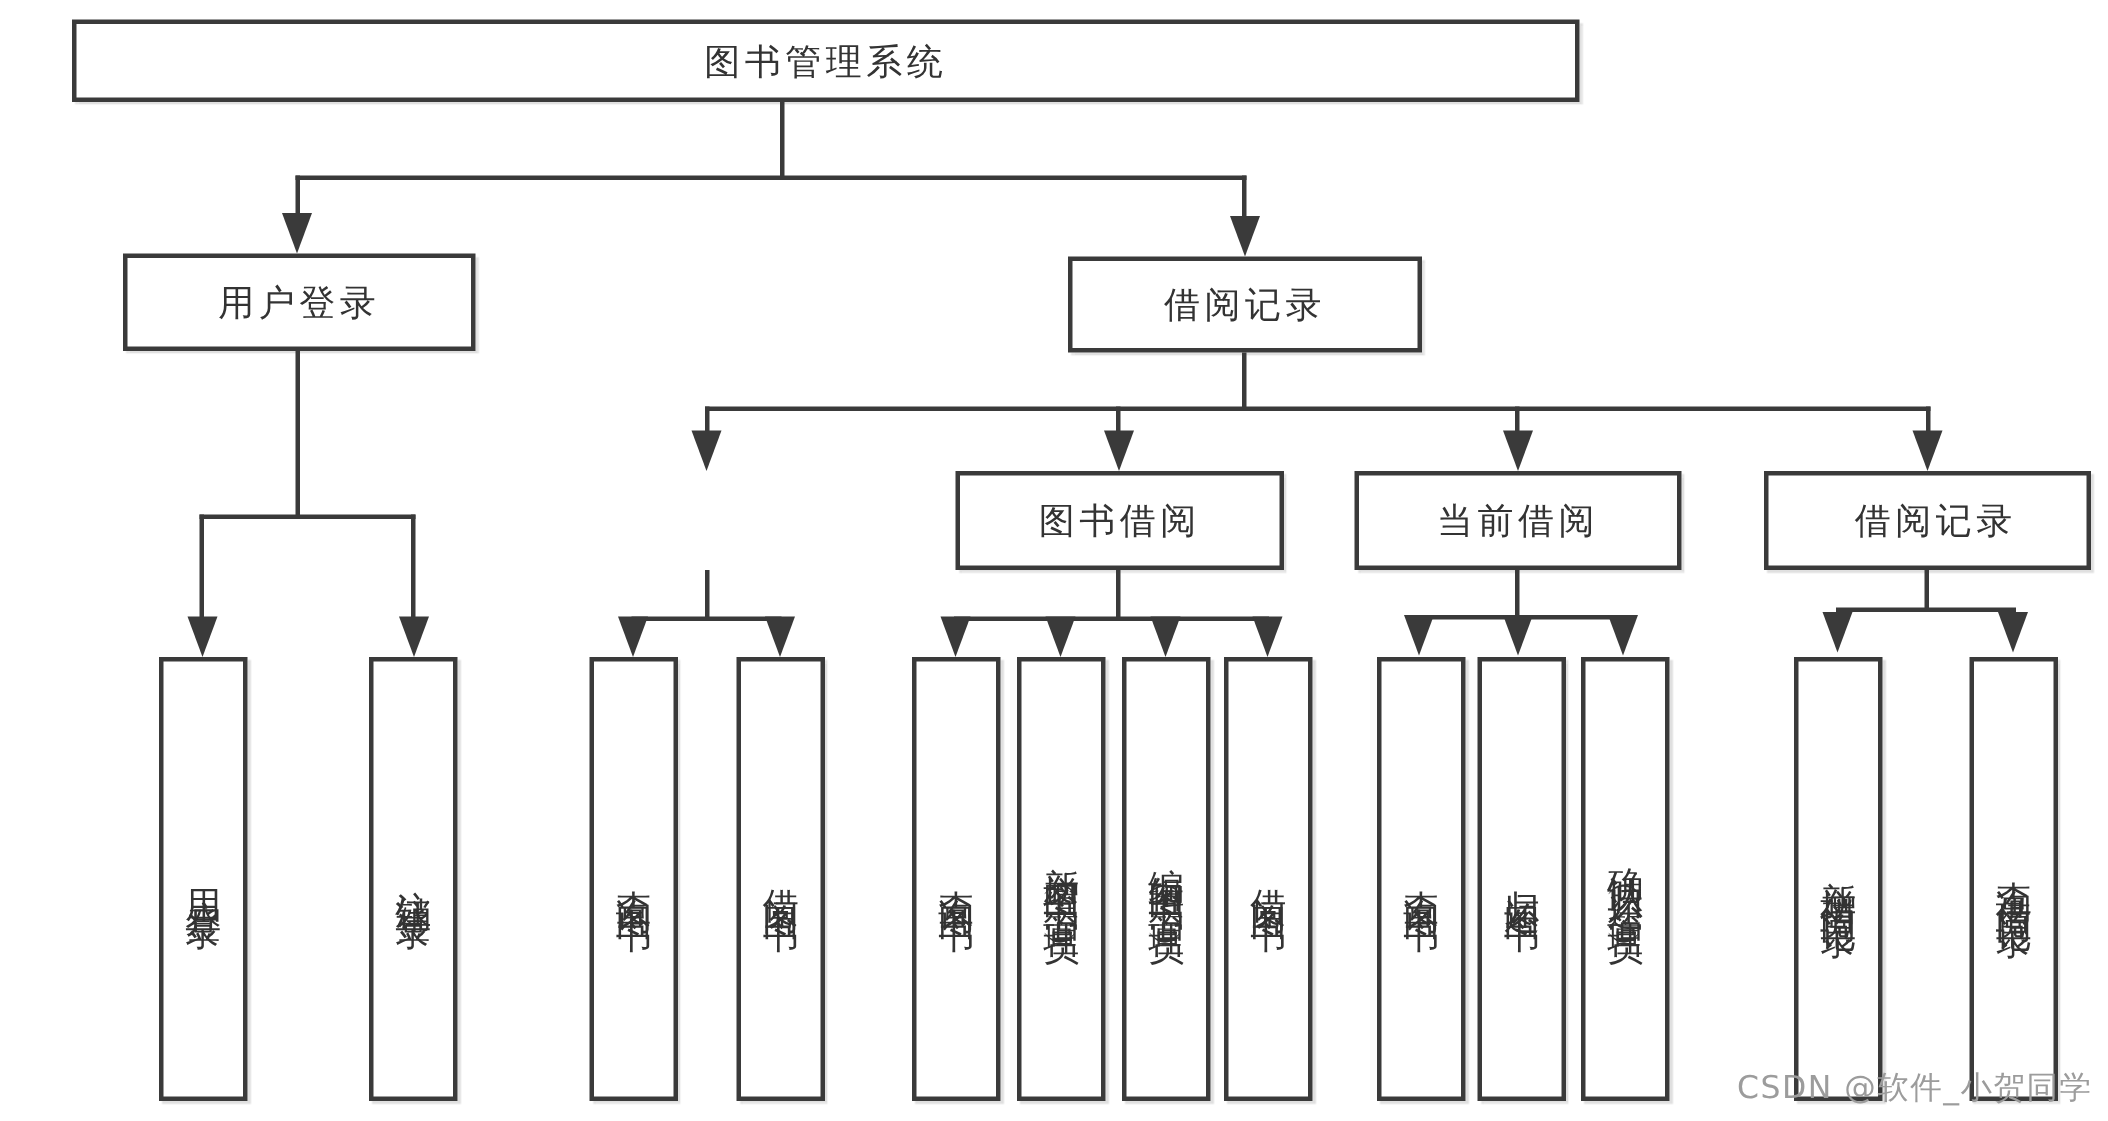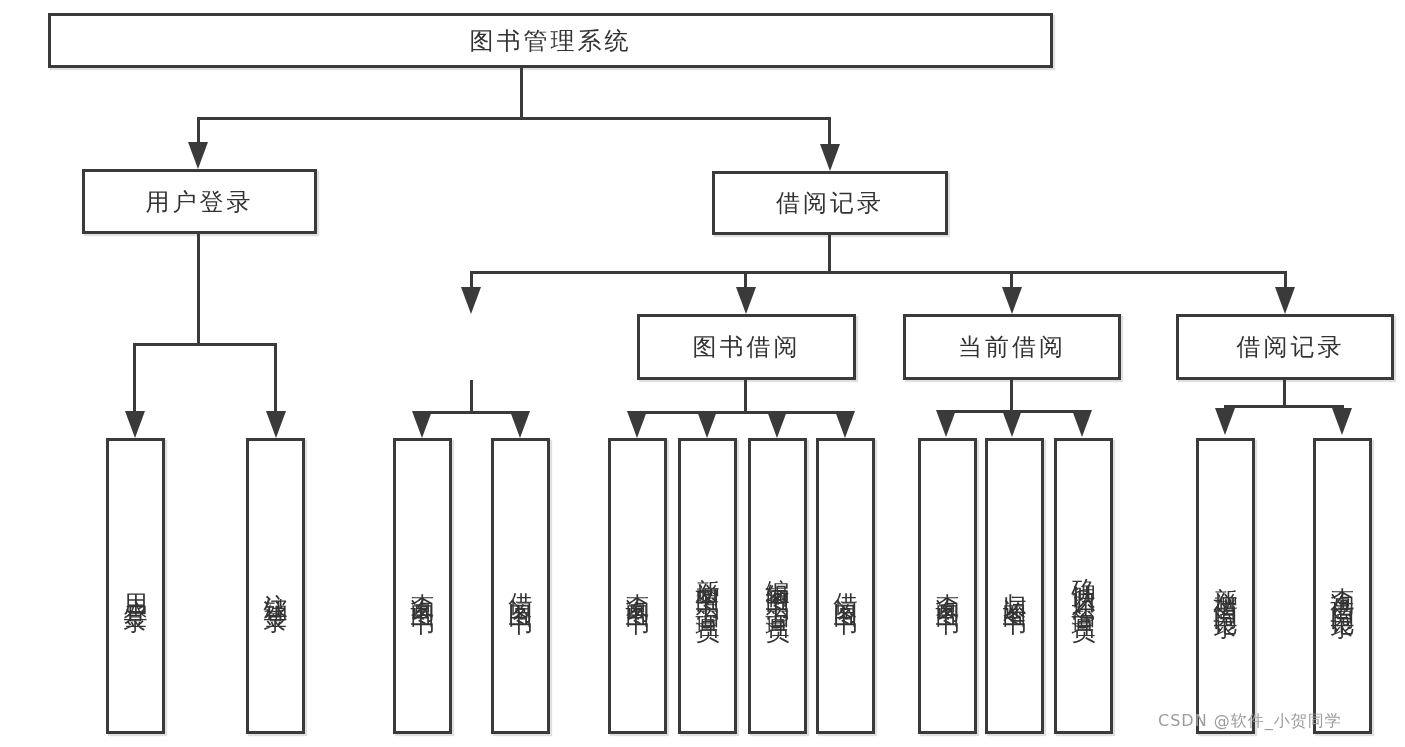--- a/index.html
+++ b/index.html
@@ -23,21 +23,21 @@
   
   .hl,.vl{position:absolute;background:#3a3a3a;}
   .hl{height:3px;}
   .vl{width:3px;}
 
   
   .ar{position:absolute;width:0;height:0;
       border-left:10px solid transparent;border-right:10px solid transparent;
       border-top:27px solid #3a3a3a;}
 
-  .watermark{position:absolute;left:1158px;top:711px;font-size:16px;letter-spacing:1px;
+  .watermark{position:absolute;left:1158px;top:711px;font-size:21px;letter-spacing:1px;
       color:#9c9c9c;z-index:10;white-space:nowrap;}
 </style>
 </head>
 <body>
 
 <div id="stage">
 
   <div class="hbox" style="left:20px;top:13px;width:1005px;height:55px;margin-left:28px;">图书管理系统</div>
 
   <i class="vl" style="left:520px;top:68px;height:52px;"></i>

